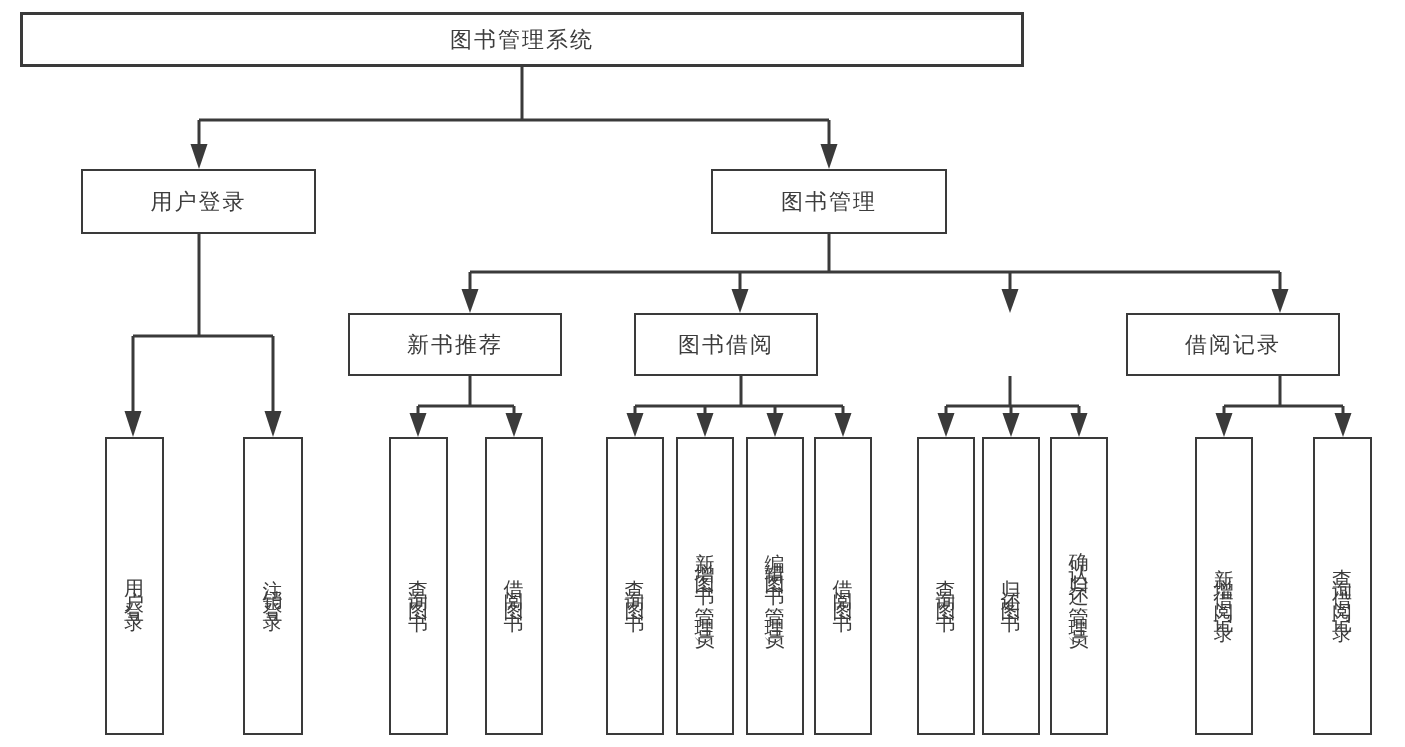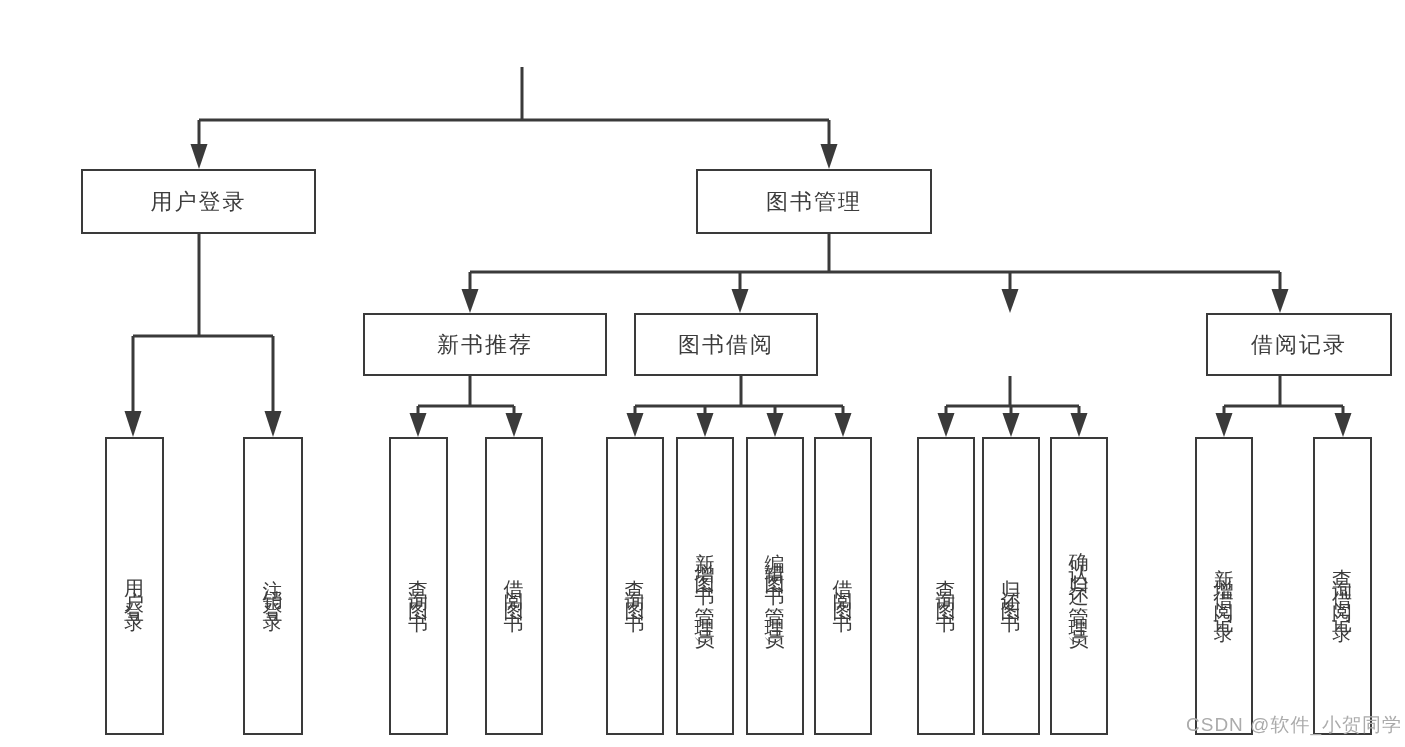--- a/index.html
+++ b/index.html
@@ -100,35 +100,38 @@
       <polygon class="head" points="1070.5,413 1087.5,413 1079,437"></polygon>
     </g>
 
     <g>
       <path class="stroke" d="M1280 376 V406 M1224 406 H1343 M1224 406 V415 M1343 406 V415"></path>
       <polygon class="head" points="1215.5,413 1232.5,413 1224,437"></polygon>
       <polygon class="head" points="1334.5,413 1351.5,413 1343,437"></polygon>
     </g>
   </svg>
 
+  <div class="node root hbox">
+    <span>图书管理系统</span>
+  </div>
 
   <div class="node lvl2 hbox" style="left:81px;width:235px">
     <span>用户登录</span>
   </div>
-  <div class="node lvl2 hbox" style="left:696px;width:236px">
+  <div class="node lvl2 hbox" style="left:711px;width:236px">
     <span>图书管理</span>
   </div>
 
-  <div class="node lvl3 hbox" style="left:363px;width:244px">
+  <div class="node lvl3 hbox" style="left:348px;width:214px">
     <span>新书推荐</span>
   </div>
   <div class="node lvl3 hbox" style="left:634px;width:184px">
     <span>图书借阅</span>
   </div>
-  <div class="node lvl3 hbox" style="left:1206px;width:186px">
+  <div class="node lvl3 hbox" style="left:1126px;width:214px">
     <span>借阅记录</span>
   </div>
 
   <div class="node leaf" style="left:105px;width:59px">
     <span class="vtext">用户登录</span>
   </div>
   <div class="node leaf" style="left:243px;width:60px">
     <span class="vtext">注销登录</span>
   </div>
 
@@ -162,15 +165,14 @@
     <span class="vtext">确认归还（管理员）</span>
   </div>
 
   <div class="node leaf" style="left:1195px;width:58px">
     <span class="vtext">新增借阅记录</span>
   </div>
   <div class="node leaf" style="left:1313px;width:59px">
     <span class="vtext">查询借阅记录</span>
   </div>
 
-  <div id="watermark">CSDN @软件_小贺同学</div>
 
 </div>
 
 </body></html>

